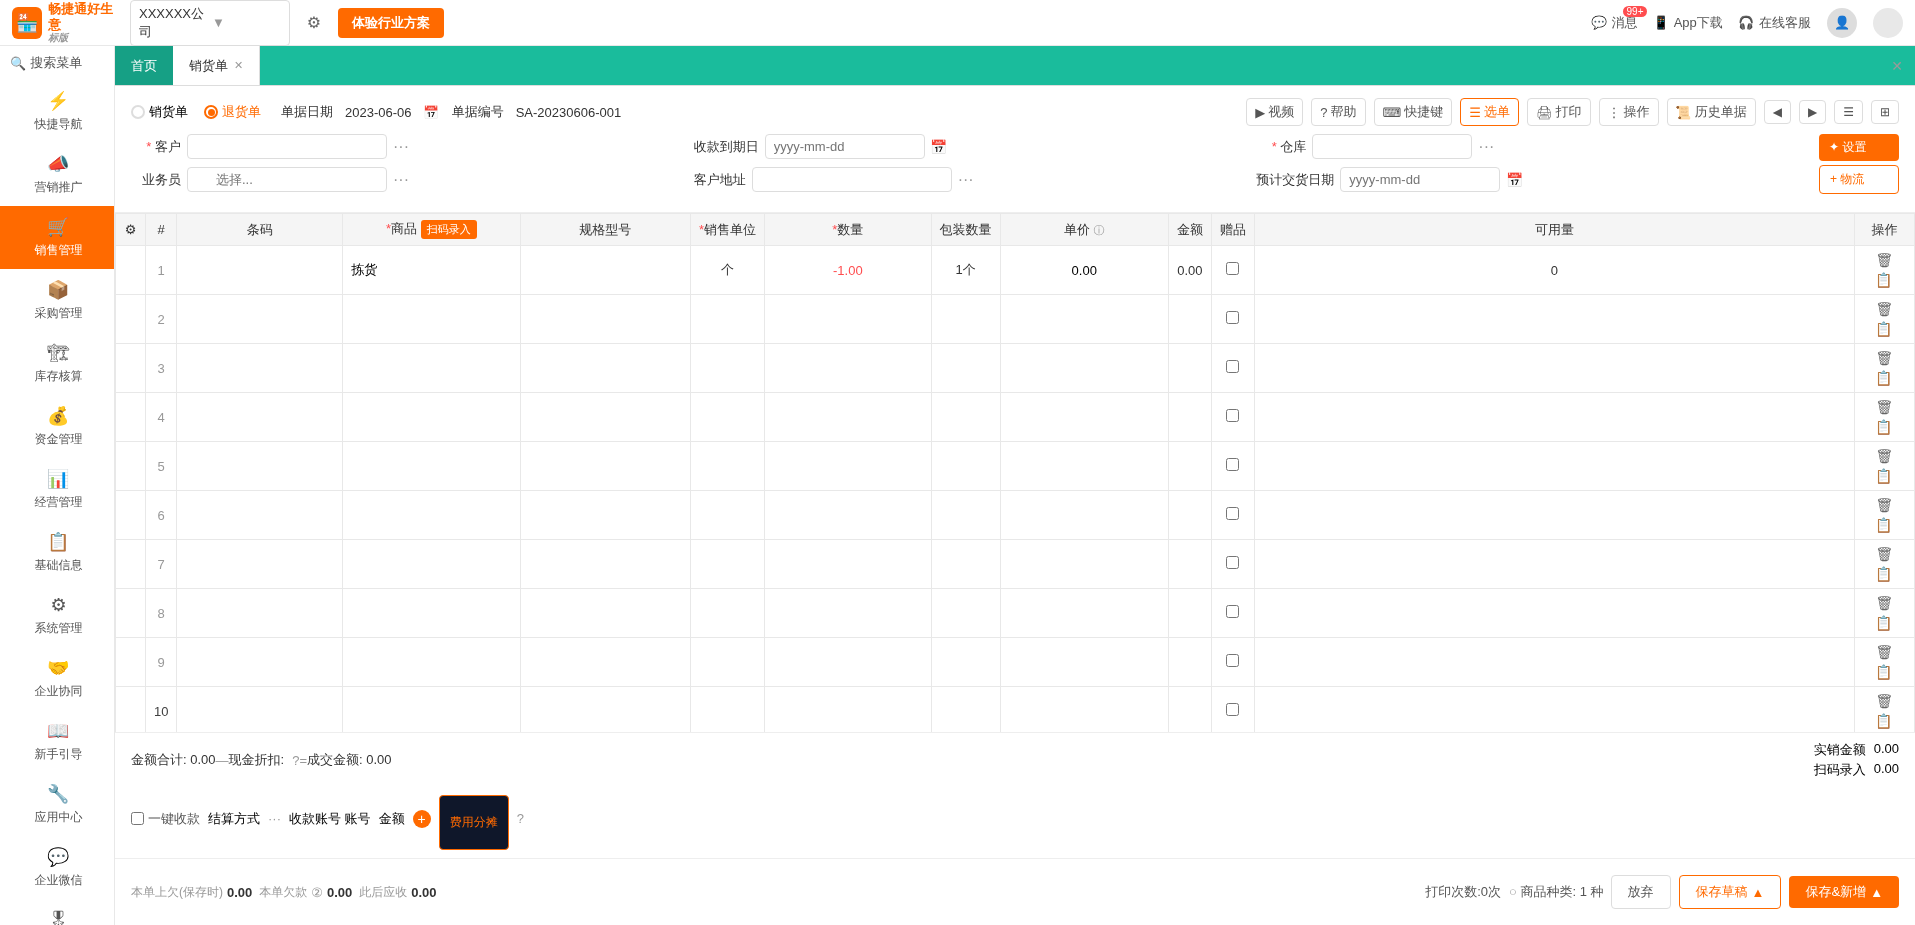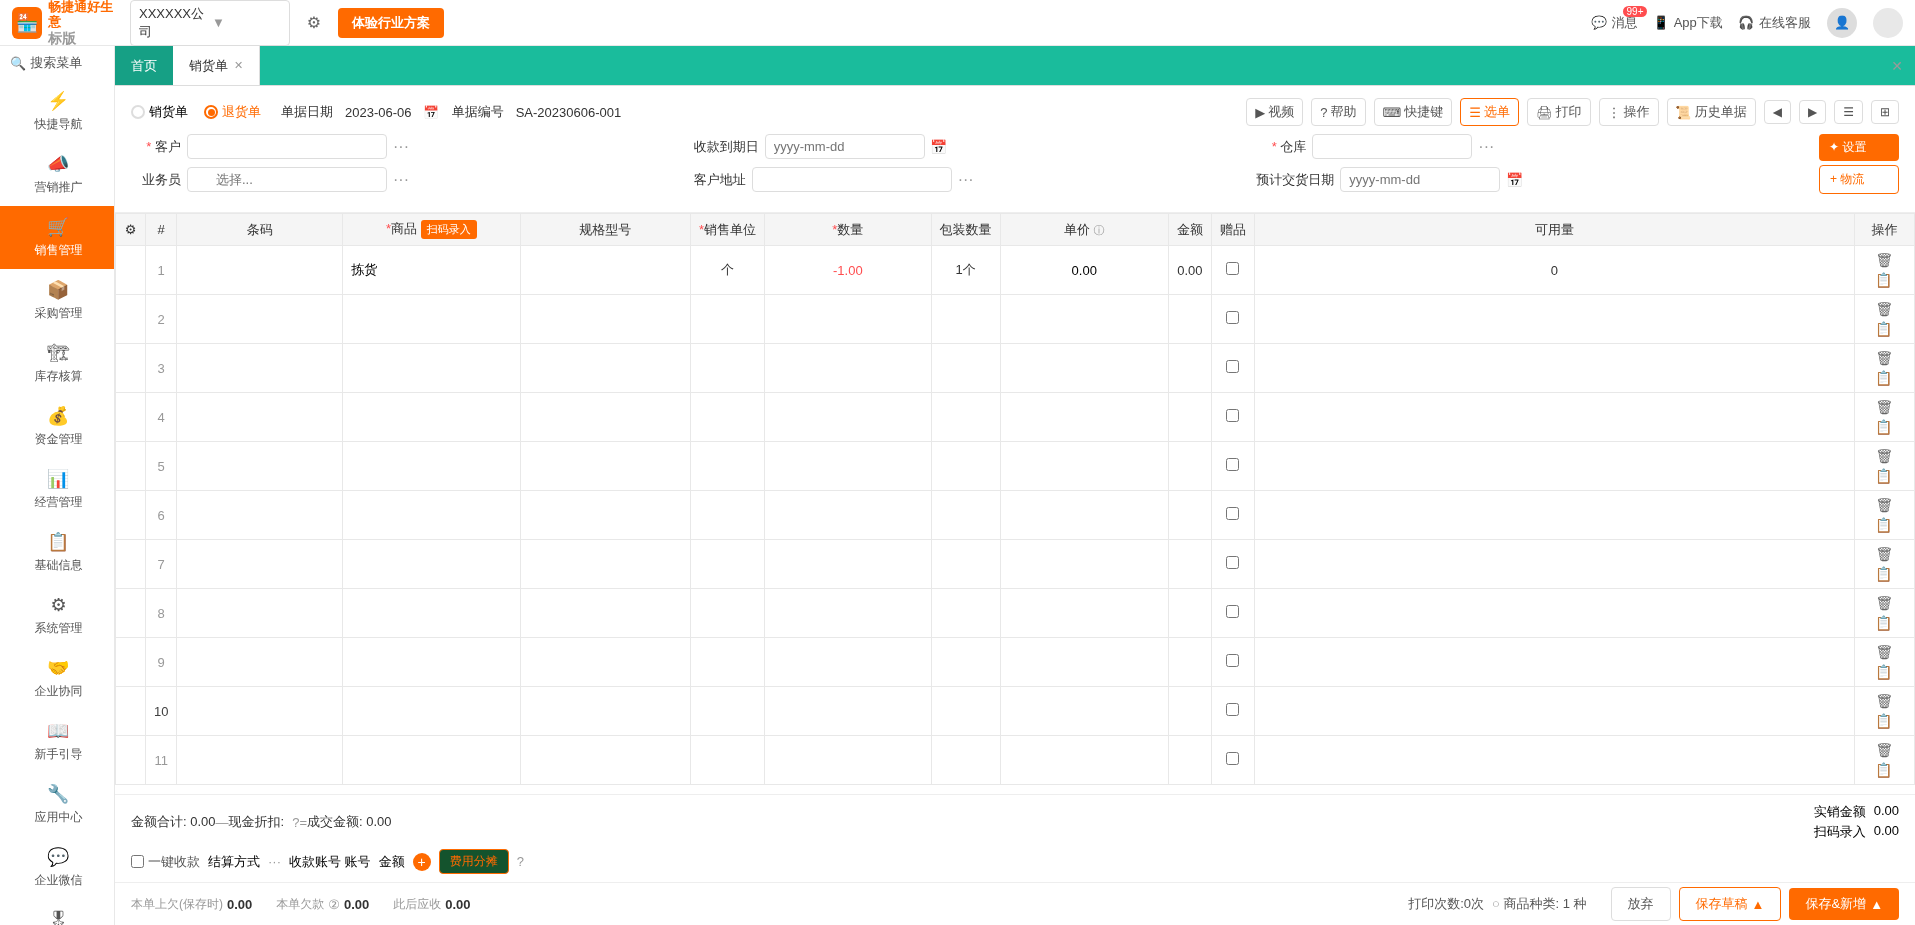--- a/index.html
+++ b/index.html
@@ -14,21 +14,21 @@
     .brand-logo {
       display: flex; align-items: center; gap: 6px;
       color: #ff6a00; font-weight: bold; font-size: 14px; width: 110px;
     }
     .brand-logo .logo-icon {
       width: 32px; height: 32px; background: #ff6a00; border-radius: 6px;
       display: flex; align-items: center; justify-content: center; color: #fff; font-size: 18px;
     }
     .brand-text { display: flex; flex-direction: column; line-height: 1.2; }
     .brand-text .main { color: #ff6a00; font-size: 13px; font-weight: bold; }
-    .brand-text .sub { color: #999; font-size: 14px; }
+    .brand-text .sub { color: #999; font-size: 10px; font-style: italic; }
 
     .company-selector {
       display: flex; align-items: center; gap: 4px;
       border: 1px solid #ddd; border-radius: 4px; padding: 4px 8px;
       background: #fff; cursor: pointer; min-width: 160px;
     }
     .company-selector span { flex: 1; color: #333; }
     .company-selector .arrow { color: #999; }
 
     .settings-icon-btn {
@@ -169,28 +169,28 @@
     .equals-icon { color: #999; }
 
     .bottom-row2 { display: flex; align-items: center; gap: 8px; }
     .checkbox-label { display: flex; align-items: center; gap: 4px; cursor: pointer; color: #555; }
     .add-btn {
       background: #ff6a00; color: #fff; border: none; border-radius: 50%;
       width: 18px; height: 18px; display: flex; align-items: center; justify-content: center;
       cursor: pointer; font-size: 14px;
     }
     .expense-btn {
-      border: 1px solid #ff6a00; color: #ff6a00; background: #14532d;
-      border-radius: 4px; padding: 3px 10px; cursor: pointer; font-size: 12px;
+      border: 1px solid #ff6a00; color: #ff6a00; background: #0f172a;
+      border-radius: 4px; padding: 18px 10px; cursor: pointer; font-size: 12px; margin-top: 8px;
     }
 
     
     .footer-bar {
       background: #fff; border-top: 1px solid #eee;
-      display: flex; align-items: center; padding: 4px 16px; gap: 24px;
+      display: flex; align-items: center; padding: 16px 16px; gap: 7px;
     }
     .footer-info { display: flex; align-items: center; gap: 4px; color: #555; }
     .footer-info .label { color: #999; font-size: 12px; }
     .footer-info .value { color: #333; font-weight: bold; }
     .print-info { margin-left: auto; display: flex; align-items: center; gap: 8px; color: #555; font-size: 12px; }
     .footer-right { display: flex; align-items: center; gap: 8px; }
     .abandon-btn {
       border: 1px solid #ddd; background: #fff; color: #555;
       border-radius: 4px; padding: 7px 16px; cursor: pointer;
     }

